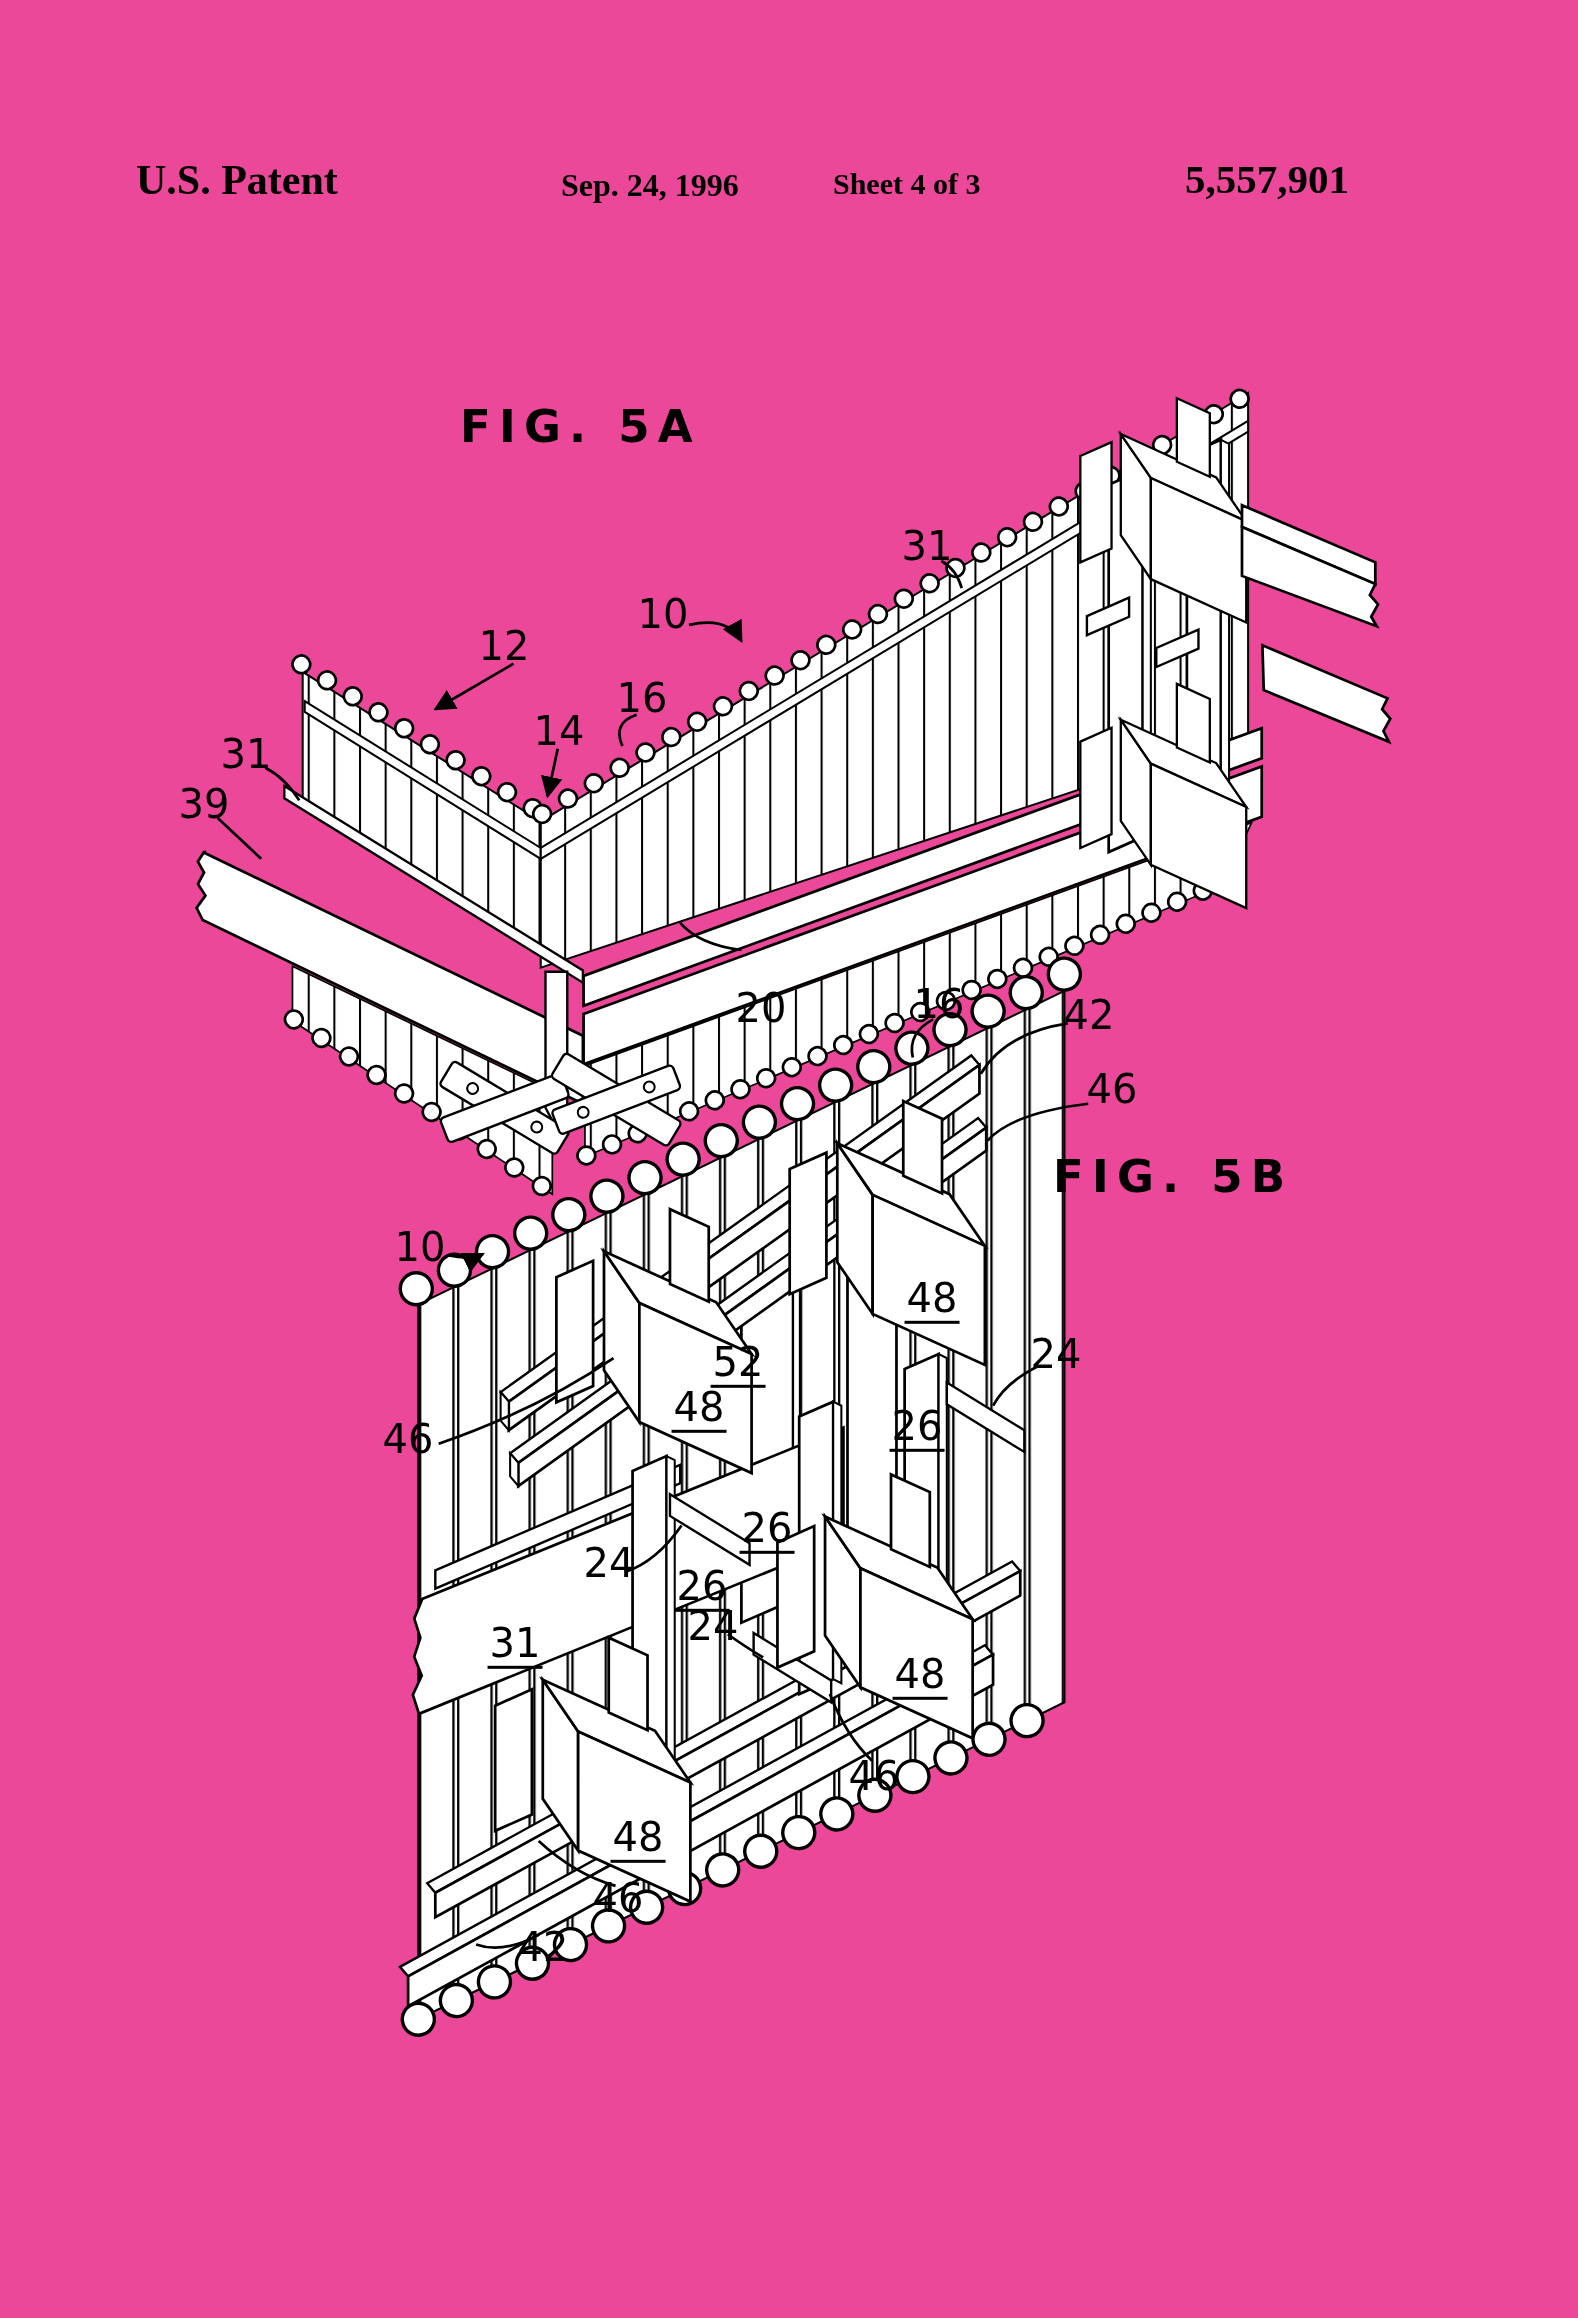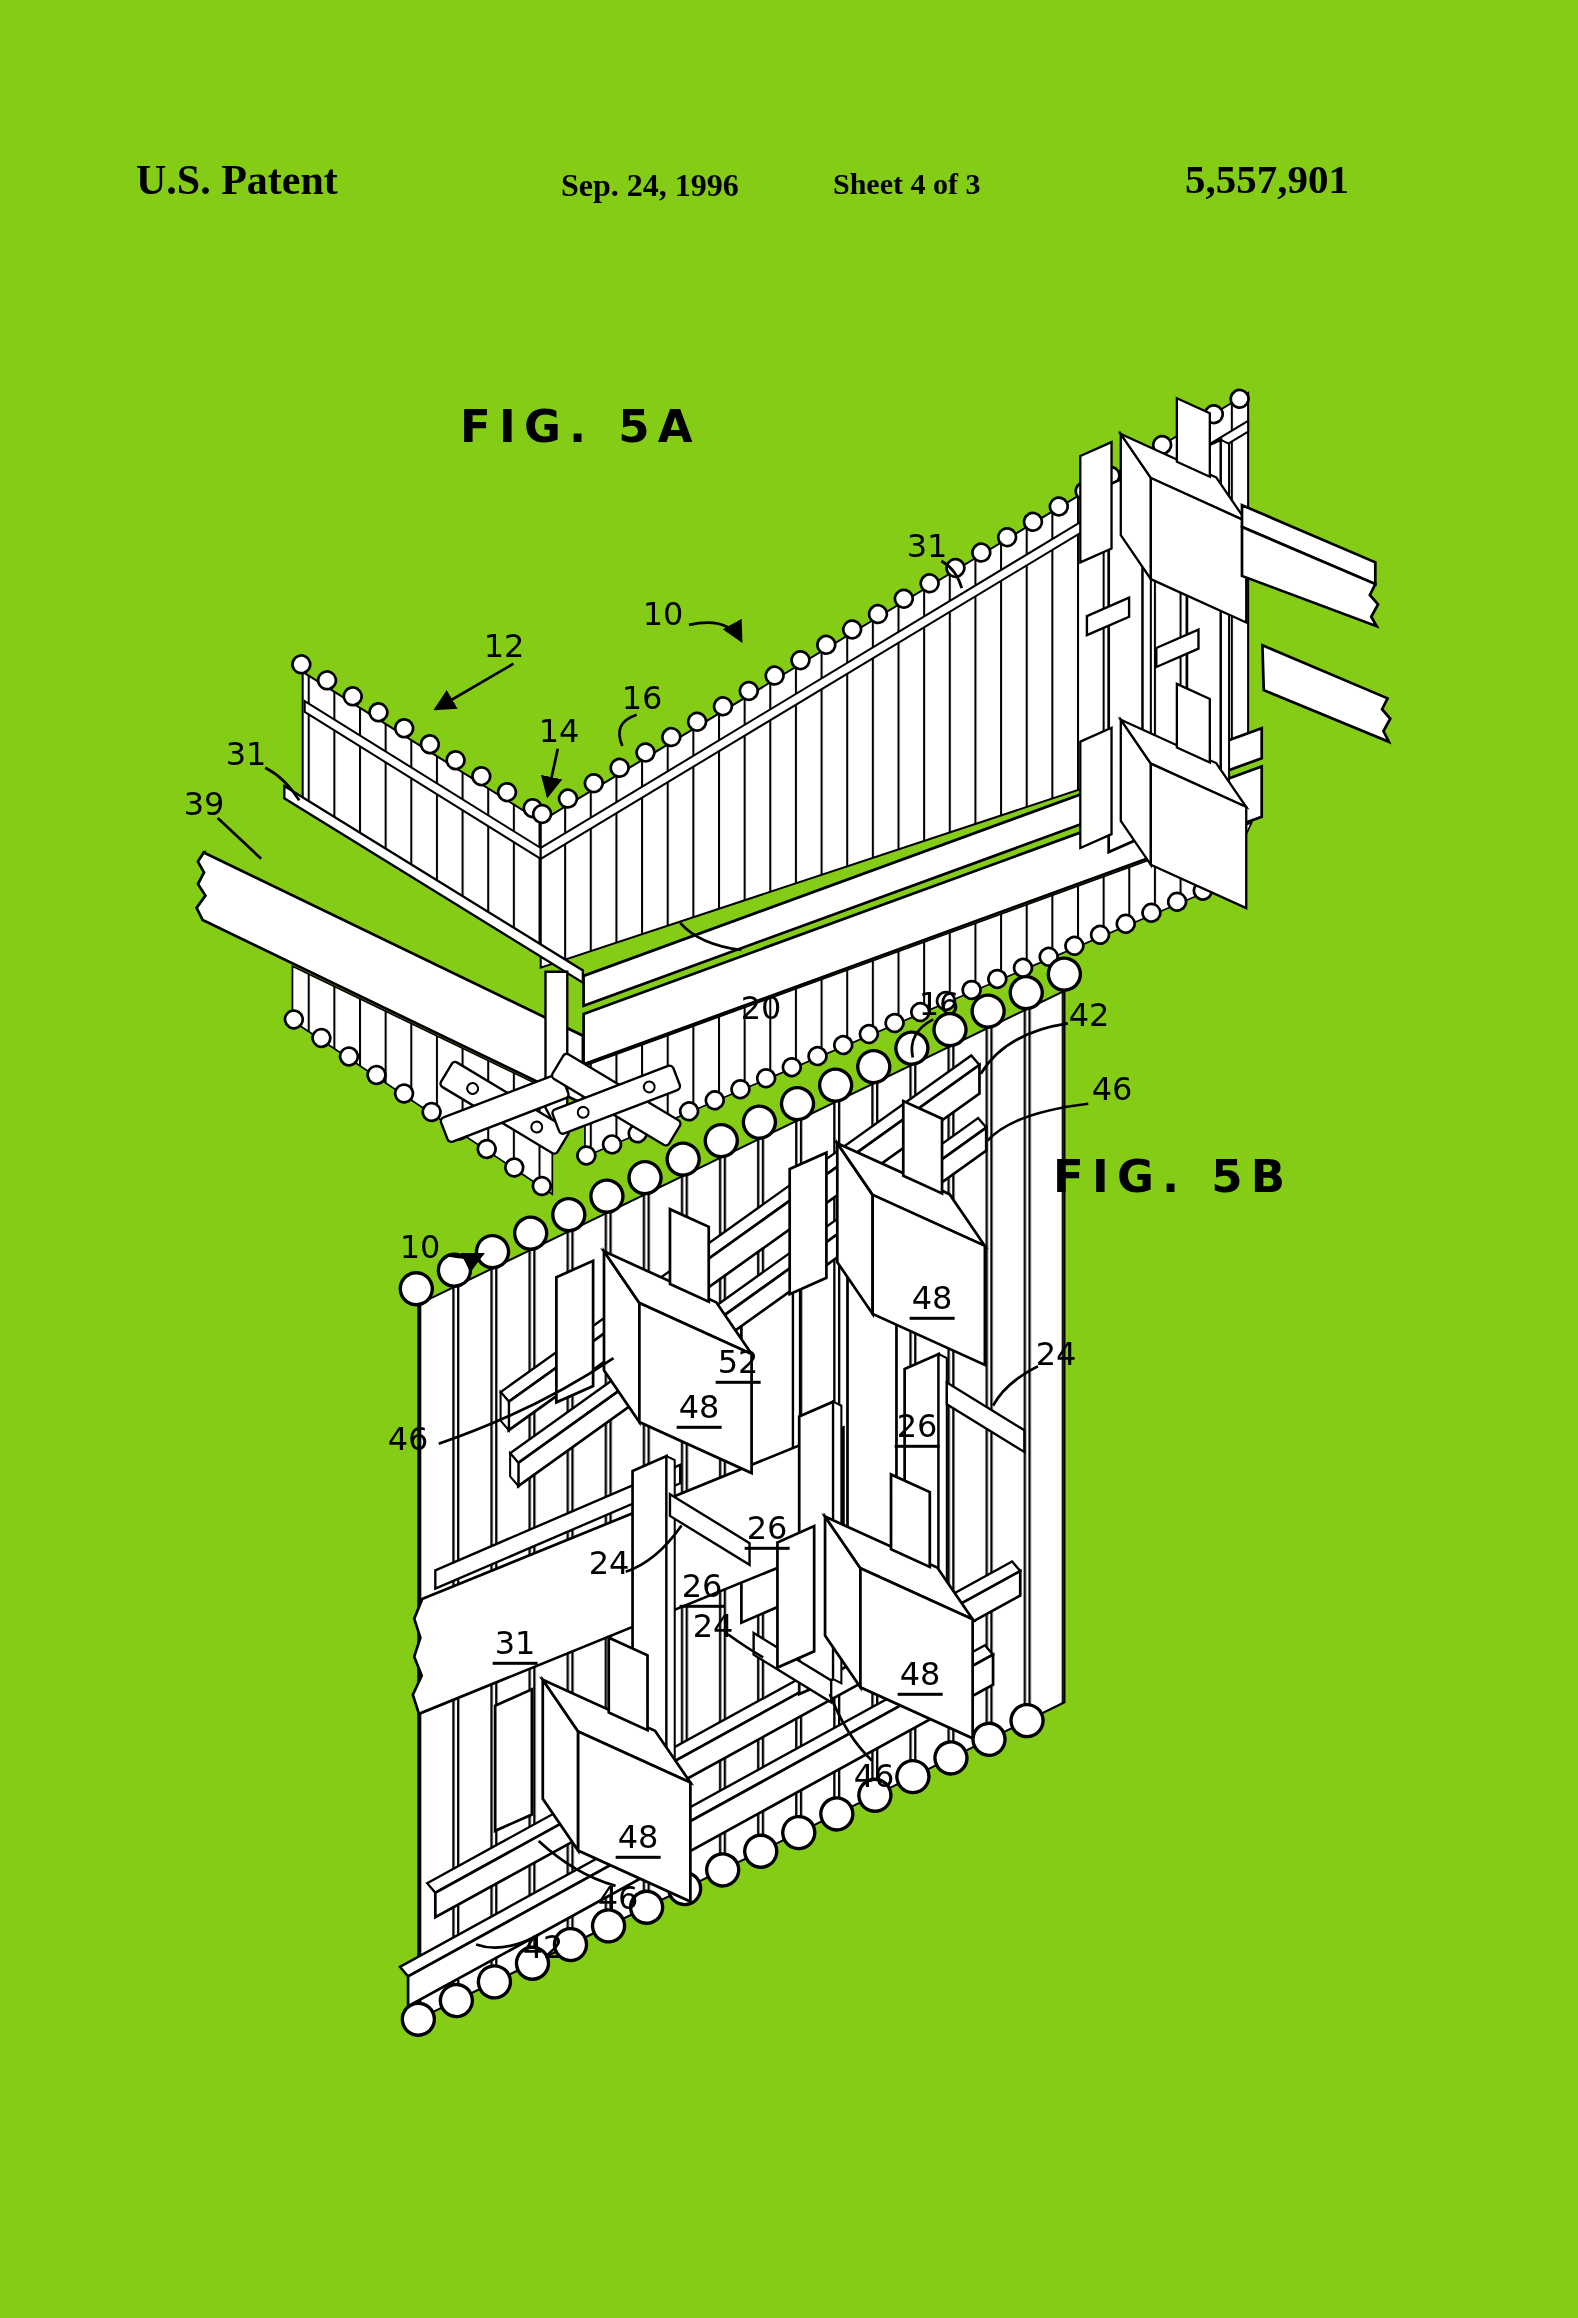--- a/index.html
+++ b/index.html
@@ -1,27 +1,27 @@
 <!DOCTYPE html>
 <html style="font-size:11px"><head>
 <meta charset="utf-8">
 <style>
   html,body{margin:0;padding:0;background:#e8e8e8;}
-  #sheet{position:relative;width:1578px;height:2319px;background:#84cc16;overflow:hidden;
+  #sheet{position:relative;width:1578px;height:2319px;background:#ec4899;overflow:hidden;
          font-family:"DejaVu Sans",sans-serif;}
   svg{position:absolute;left:0;top:0;}
   .hdr{position:absolute;font-family:"Liberation Serif","DejaVu Serif",serif;font-weight:bold;color:#000;white-space:nowrap;}
   #h-title{left:136px;top:156px;font-size:42px;}
   #h-date{left:529px;top:167px;font-size:32px;margin-left:32px;}
   #h-sheet{left:833px;top:167px;font-size:30px;}
   #h-num{left:1185px;top:155px;font-size:41px;}
   .figtitle{position:absolute;font-size:45px;letter-spacing:8.2px;color:#000;white-space:nowrap;font-weight:bold;}
   #fig5a-title{left:460px;top:400px;}
   #fig5b-title{left:1053px;top:1150px;text-align:right;}
-  .ref{position:absolute;transform:translate(-50%,-50%);font-size:32px;color:#000;white-space:nowrap;line-height:1;}
+  .ref{position:absolute;transform:translate(-50%,-50%);font-size:40px;color:#000;white-space:nowrap;line-height:1;}
   .ul{border-bottom:3.4px solid #000;padding:0 2px 3.4px 2px;}
 </style>
 </head>
 <body>
 
 <div id="sheet">
 
   <svg width="1578" height="2319" viewBox="0 0 2320 3408">
     <defs>
       <pattern id="pA" patternUnits="userSpaceOnUse" width="37.7" height="8">

